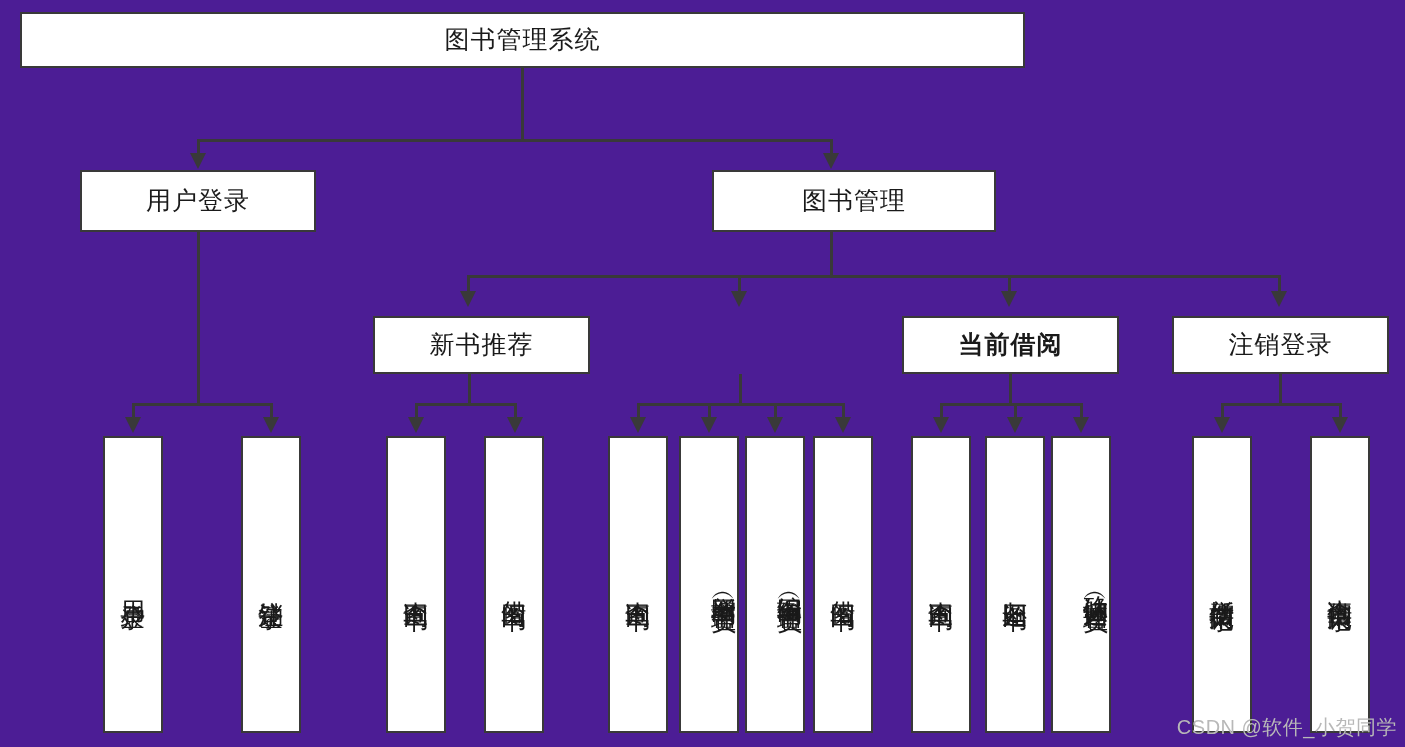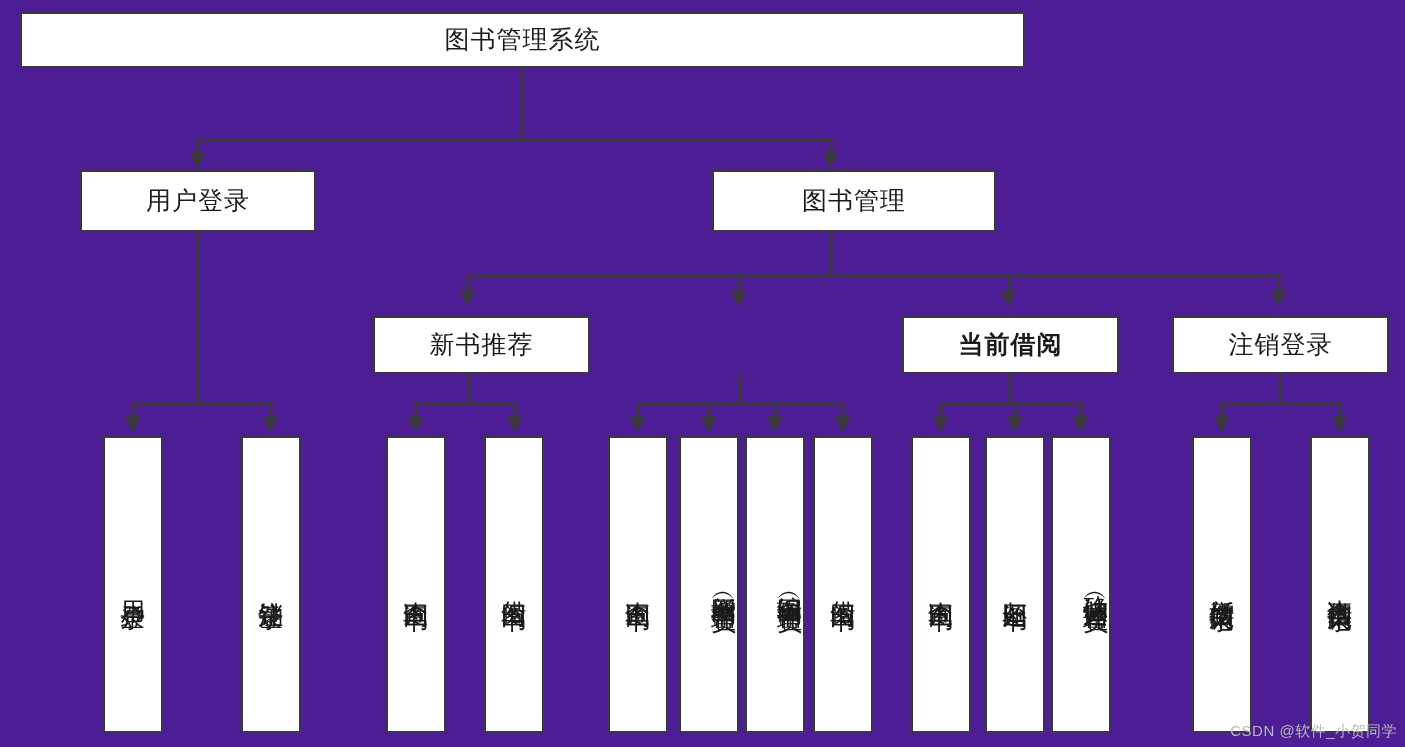--- a/index.html
+++ b/index.html
@@ -57,21 +57,21 @@
     width: 0;
     height: 0;
     border-left: 8px solid transparent;
     border-right: 8px solid transparent;
     border-top: 16px solid #393939;
   }
   #watermark {
     position: absolute;
     right: 8px;
     bottom: 6px;
-    font-size: 15px;
+    font-size: 20px;
     color: #b8b8b8;
     letter-spacing: 0.5px;
     white-space: nowrap;
     pointer-events: none;
   }
 </style>
 </head>
 <body>
 
 <div id="canvas">

